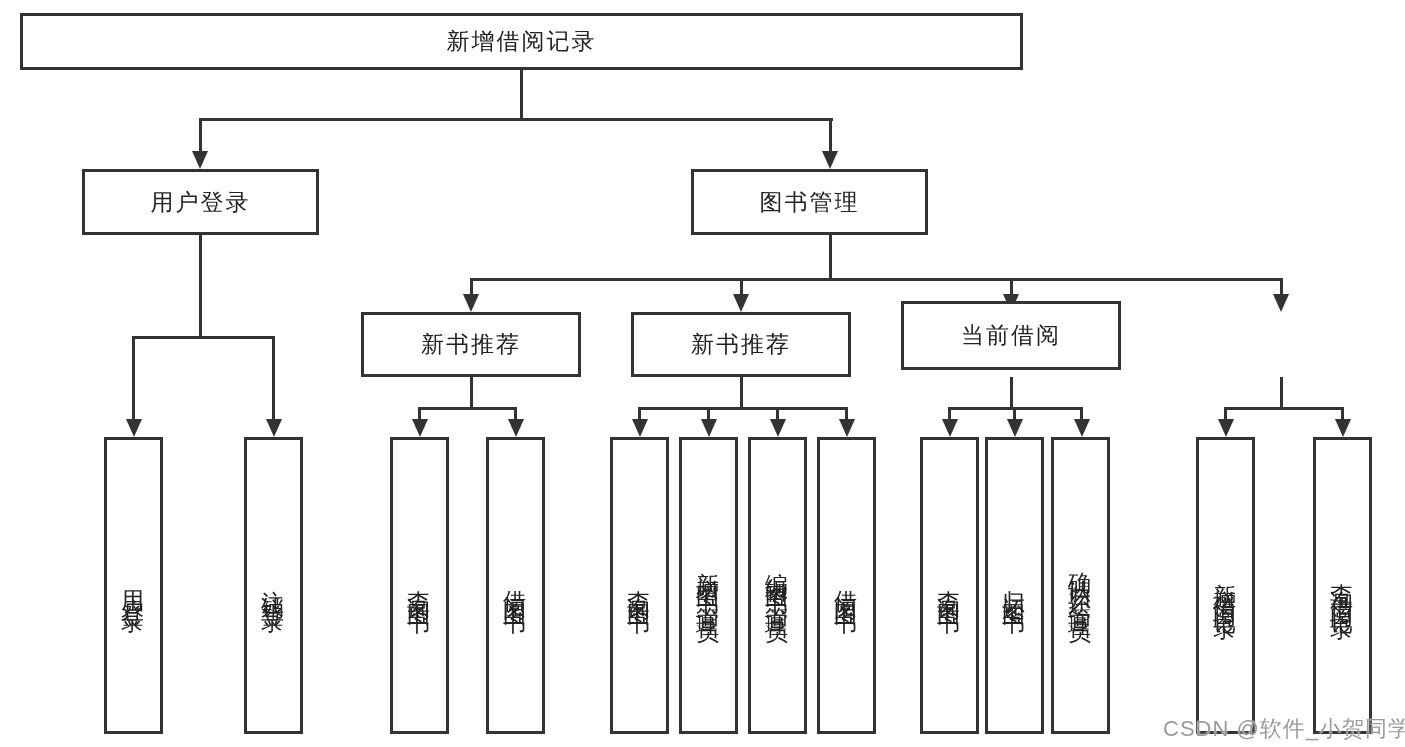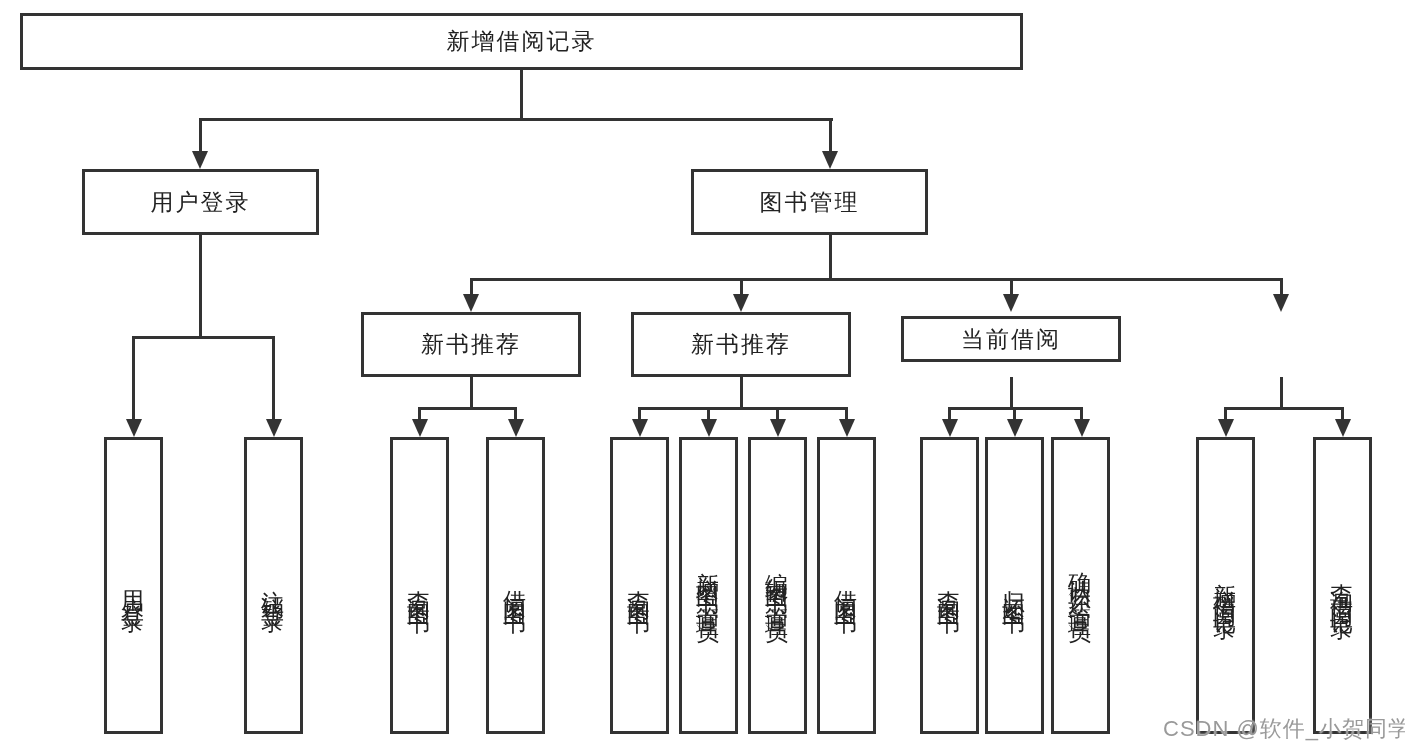--- a/index.html
+++ b/index.html
@@ -111,21 +111,21 @@
   <div class="ar" style="left:1003px; top:294px;"></div>
   <div class="vl" style="left:1279.5px; top:279px; height:17px;"></div>
   <div class="ar" style="left:1273px; top:294px;"></div>
 
   <div class="box" style="left:361px; top:312px; width:220px; height:65px;">
     <span>新书推荐</span>
   </div>
   <div class="box" style="left:631px; top:312px; width:220px; height:65px;">
     <span>新书推荐</span>
   </div>
-  <div class="box" style="left:901px; top:316px; width:220px; height:46px;">
+  <div class="box" style="left:901px; top:301px; width:220px; height:69px;">
     <span>当前借阅</span>
   </div>
 
   <div class="vl" style="left:469.5px; top:377px; height:32px;"></div>
   <div class="hl" style="left:418px; top:406.5px; width:99px;"></div>
   <div class="vl" style="left:418px; top:408px; height:12px;"></div>
   <div class="ar" style="left:411.5px; top:419px;"></div>
   <div class="vl" style="left:514px; top:408px; height:12px;"></div>
   <div class="ar" style="left:507.5px; top:419px;"></div>
 

